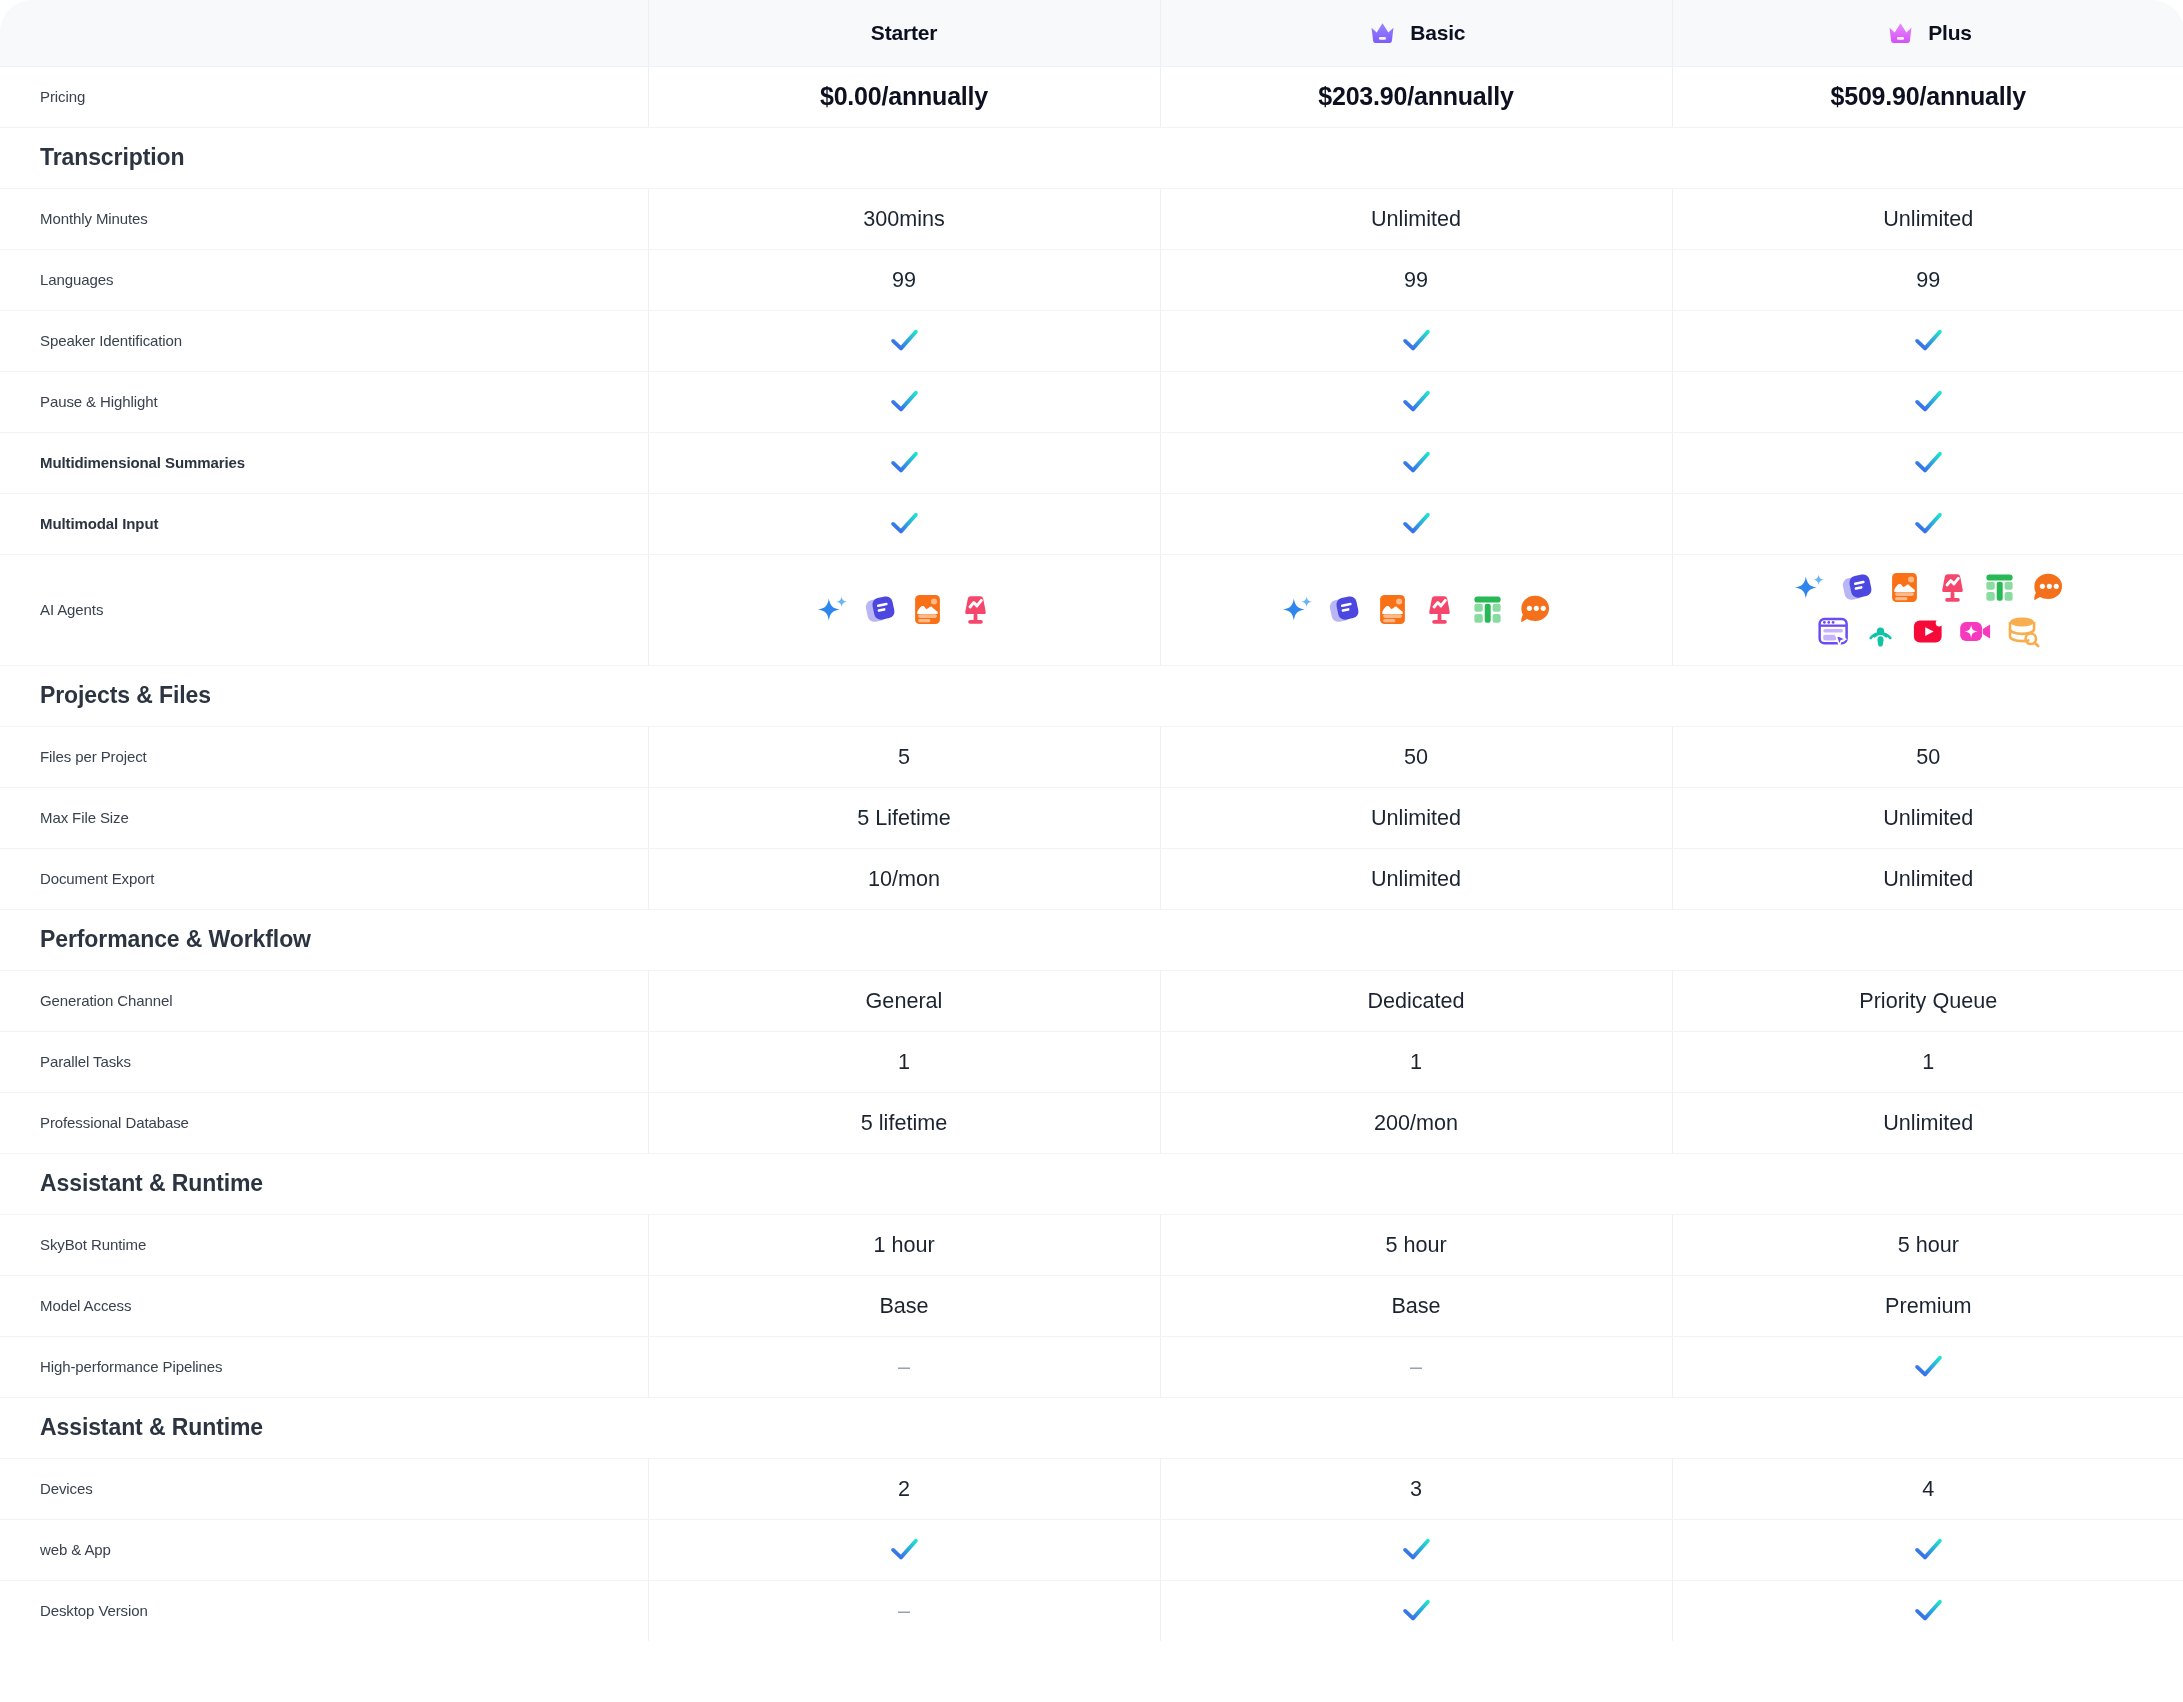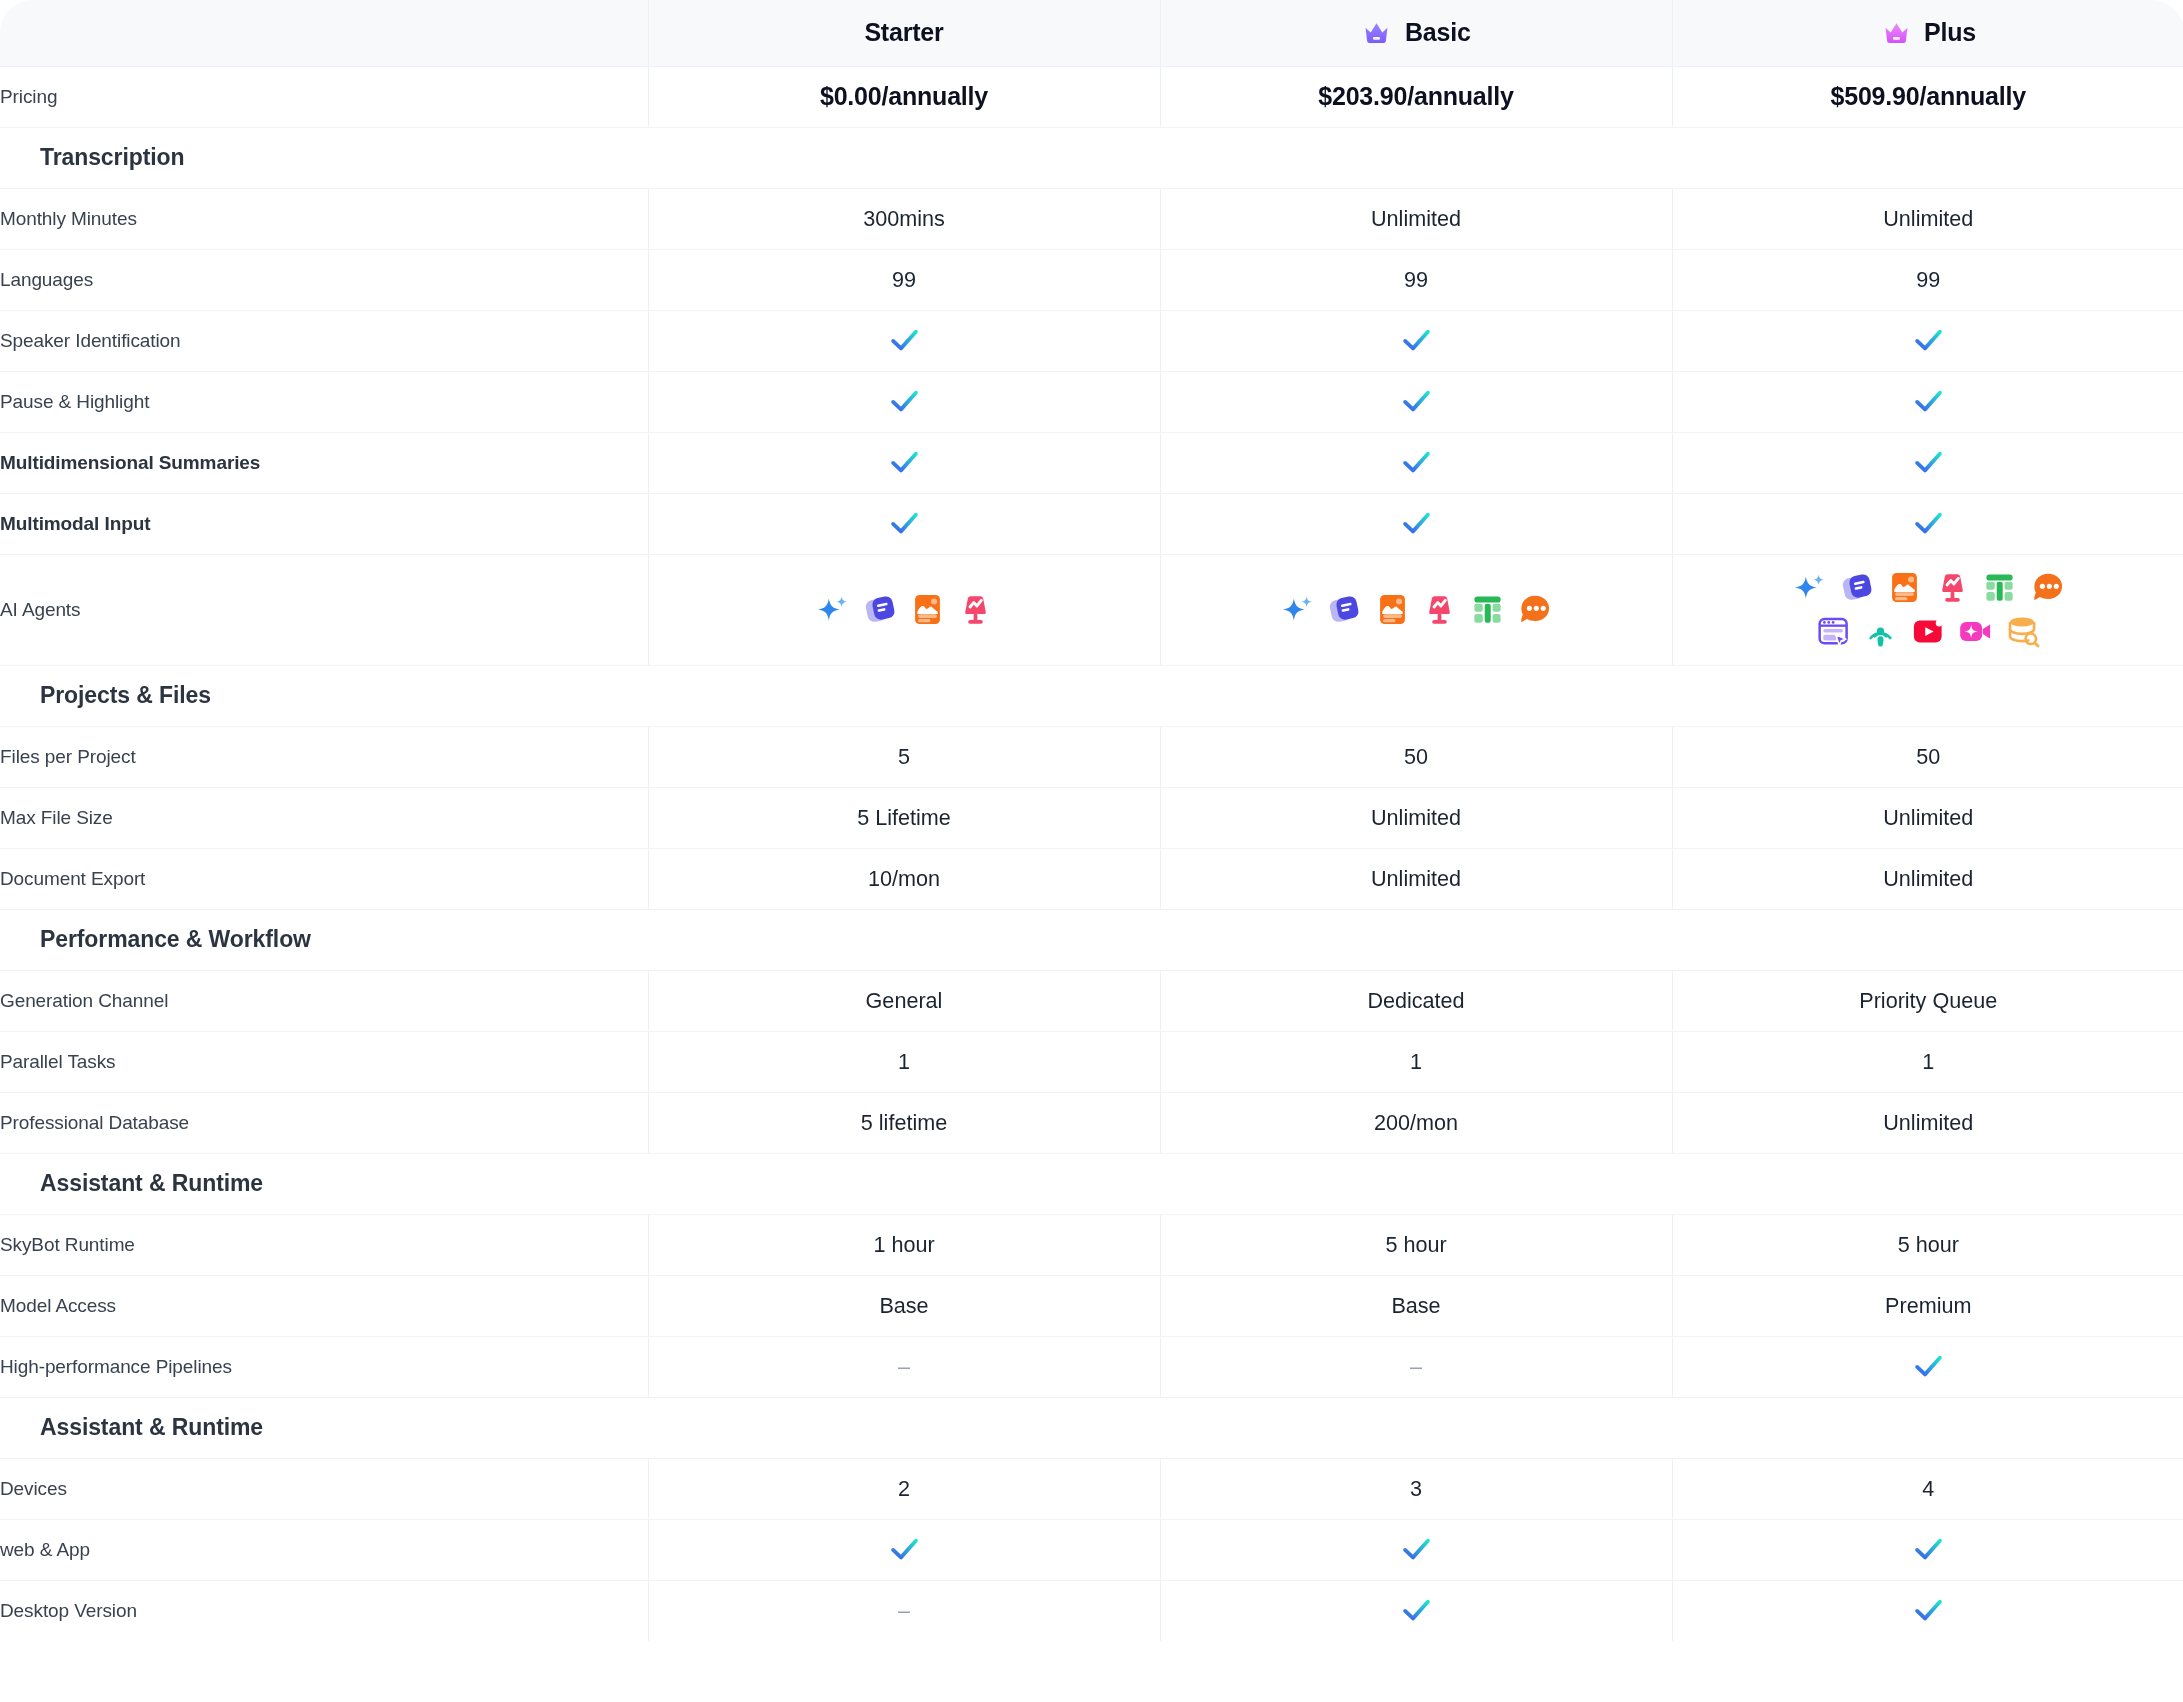--- a/index.html
+++ b/index.html
@@ -50,21 +50,21 @@
     border-left: 1.1px solid #eceff3;
   }
 
   .plan-head {
     display: flex;
     align-items: center;
     justify-content: center;
     gap: 12.5px;
   }
   .plan-name {
-    font-size: 25px;
+    font-size: 21px;
     font-weight: 700;
     color: #0d1020;
     letter-spacing: -0.2px;
   }
   .crown { width: 31px; height: 31px; display: block; flex: none; }
 
   
   tbody tr.data-row { height: 61px; }
   tbody tr.agents-row { height: 111px; margin-left: 7px; }
   tbody tr.section-row { height: 61px; margin-left: 40px; }
@@ -72,21 +72,22 @@
   tbody td {
     border-bottom: 1.7px solid #f1f3f6;
     padding: 0;
     vertical-align: middle;
   }
   tbody tr.data-row td.cell-plan {
     border-left: 1.1px solid #eceff3;
   }
 
   .feature-label {
-    font-size: 19px;
+    padding-left: 40px;
+    font-size: 15px;
     color: #39424f;
     font-weight: 400;
     letter-spacing: -0.1px;
     white-space: nowrap;
   }
   .feature-label.strong {
     font-weight: 600;
     color: #2b3440;
   }
 

